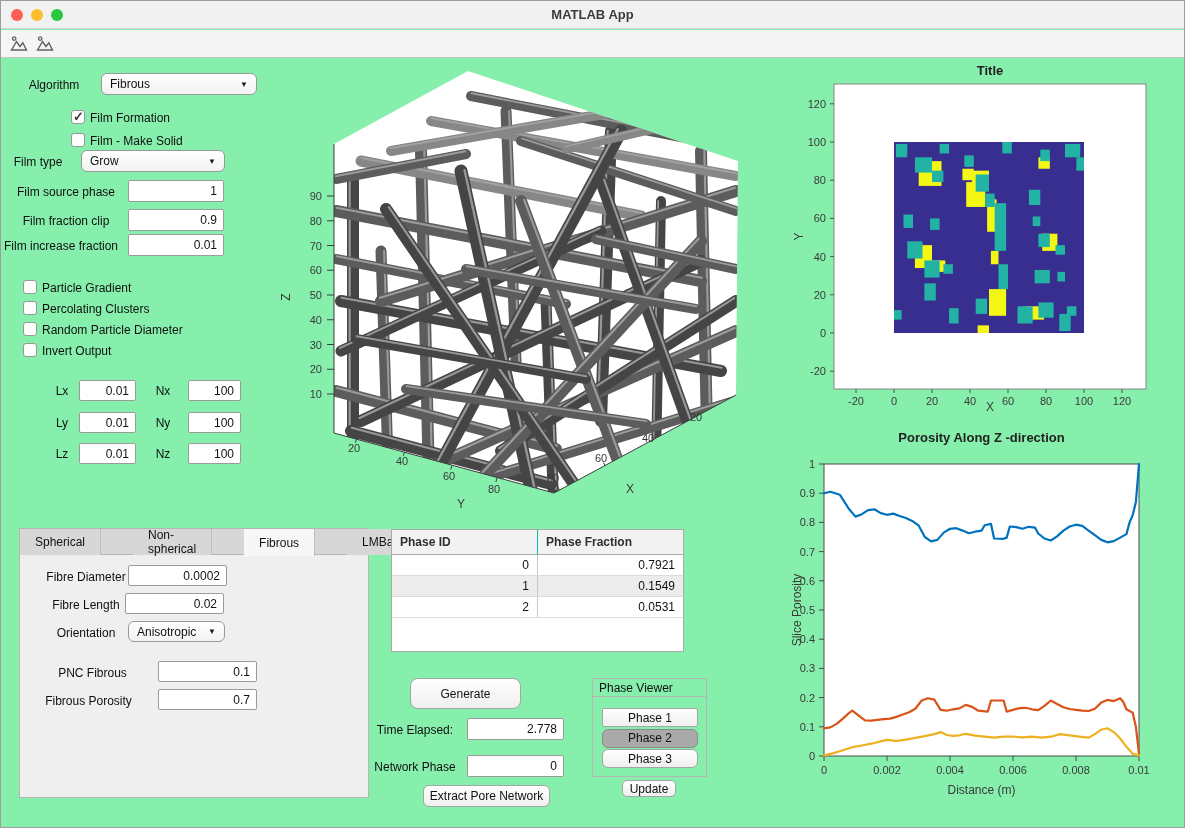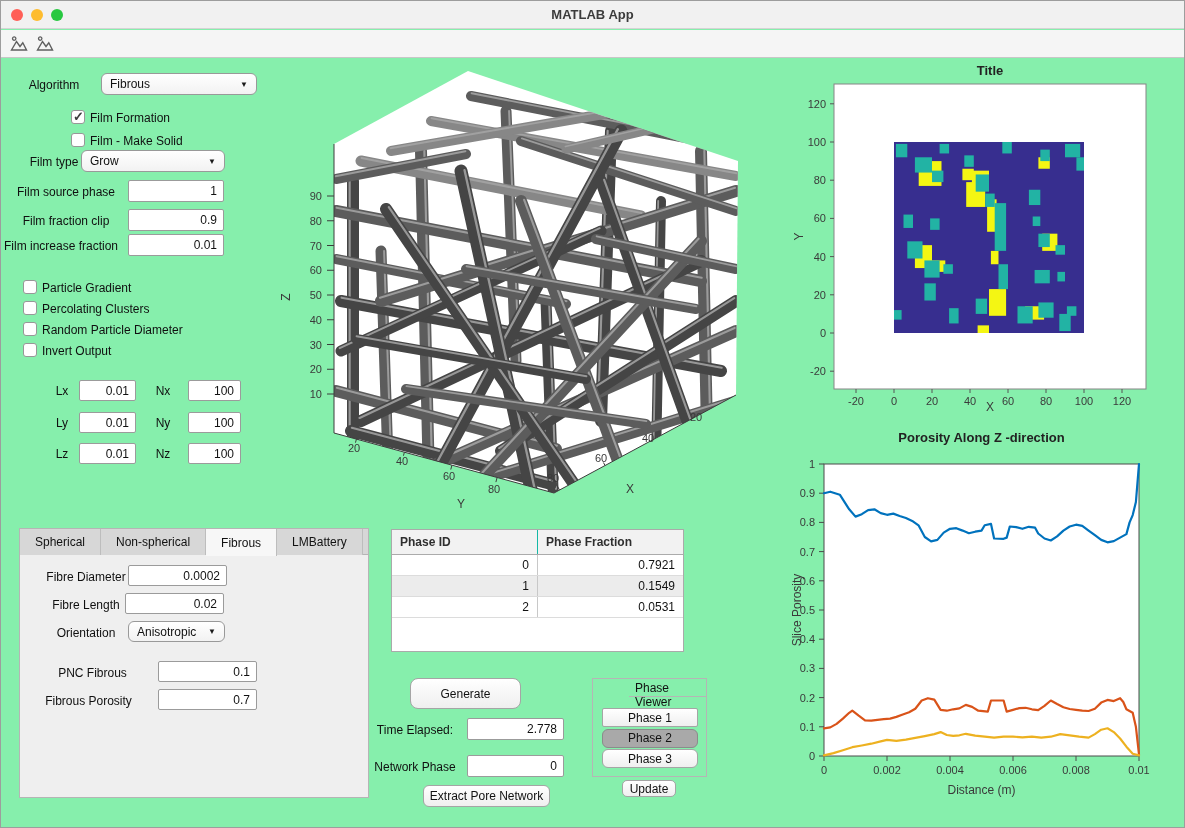--- a/index.html
+++ b/index.html
@@ -32,39 +32,39 @@
   .cb.on::after{content:"\2713";position:absolute;left:1px;top:-2px;font-size:13px;
       font-weight:700;color:#3c3c3c;}
   .btn{position:absolute;display:flex;align-items:center;justify-content:center;
        background:linear-gradient(#ffffff,#efefef);border:1px solid #a5a5a5;
        border-radius:6px;color:#111;}
   .btn.pressed{background:#a9a9a9;border-color:#8b8b8b;}
   
   #tabpanel{position:absolute;left:18px;top:527px;width:350px;height:270px;
             border:1px solid #b5b5b5;background:#efefef;}
   #tabbar{position:absolute;left:0;top:0;right:0;height:26px;background:#d7d7d7;
-          border-bottom:1px solid #b5b5b5;display:flex;}
+          border-bottom:1px solid #b5b5b5;display:flex;gap:32px;}
   .tab{padding:0 15px;display:flex;align-items:center;border-right:1px solid #bdbdbd;
        background:#d7d7d7;height:26px;}
   .tab.active{background:#f7f7f7;height:27px;}
   
   #ptable{position:absolute;left:390px;top:528px;width:293px;height:123px;background:#fff;
           border:1px solid #aaa;}
   #ptable .hrow{display:flex;height:25px;background:#f2f2f2;border-bottom:1px solid #ababab;}
   #ptable .hcell{width:146px;display:flex;align-items:center;padding:0 8px;font-weight:700;
                  color:#2f2f2f;border-right:1px solid #14b8a6;}
   #ptable .hcell:last-child{border-right:none;flex:1;}
   #ptable .trow{display:flex;height:21px;border-bottom:1px solid #dcdcdc;}
   #ptable .trow:nth-child(even){background:#ececec;}
   #ptable .tcell{width:146px;display:flex;align-items:center;justify-content:flex-end;
                  padding:0 8px;border-right:1px solid #c8c8c8;}
   #ptable .tcell:last-child{border-right:none;flex:1;}
   
   #pviewer{position:absolute;left:591px;top:677px;width:115px;height:99px;
-           border:1px solid #b5b5b5;padding-left:36px;}
+           border:1px solid #b5b5b5;}
   #pviewer .ptitle{height:18px;padding:2px 0 0 6px;border-bottom:1px solid #b5b5b5;}
   svg text{font-family:"Liberation Sans",sans-serif;font-size:11px;fill:#3a3a3a;}
   svg .axttl{font-size:12px;fill:#3a3a3a;}
   svg .cttl{font-size:13px;font-weight:700;fill:#222;}
   .chart{position:absolute;}
 </style>
 </head>
 <body>
 
 <div id="win">
@@ -91,21 +91,21 @@
   <div class="dd" style="left:100px;top:72px;width:156px;height:22px">
     <span>Fibrous</span>
     <span class="car">▼</span>
   </div>
 
   <div class="cb on" style="left:70px;top:109px"></div>
   <div class="lbl" style="left:89px;top:110px">Film Formation</div>
   <div class="cb" style="left:70px;top:132px"></div>
   <div class="lbl" style="left:89px;top:133px">Film - Make Solid</div>
 
-  <div class="lbl r" style="left:24px;top:154px;width:58px">Film type</div>
+  <div class="lbl r" style="left:8px;top:154px;width:58px">Film type</div>
   <div class="dd" style="left:80px;top:149px;width:144px;height:22px">
     <span>Grow</span>
     <span class="car">▼</span>
   </div>
 
   <div class="lbl r" style="left:10px;top:184px;width:110px">Film source phase</div>
   <input class="field" style="left: 127px; top: 179px; width: 96px; height: 22px;" readonly="" value="1">
 
   <div class="lbl r" style="left:10px;top:213px;width:110px">Film fraction clip</div>
   <input class="field" style="left: 127px; top: 208px; width: 96px; height: 22px;" readonly="" value="0.9">

